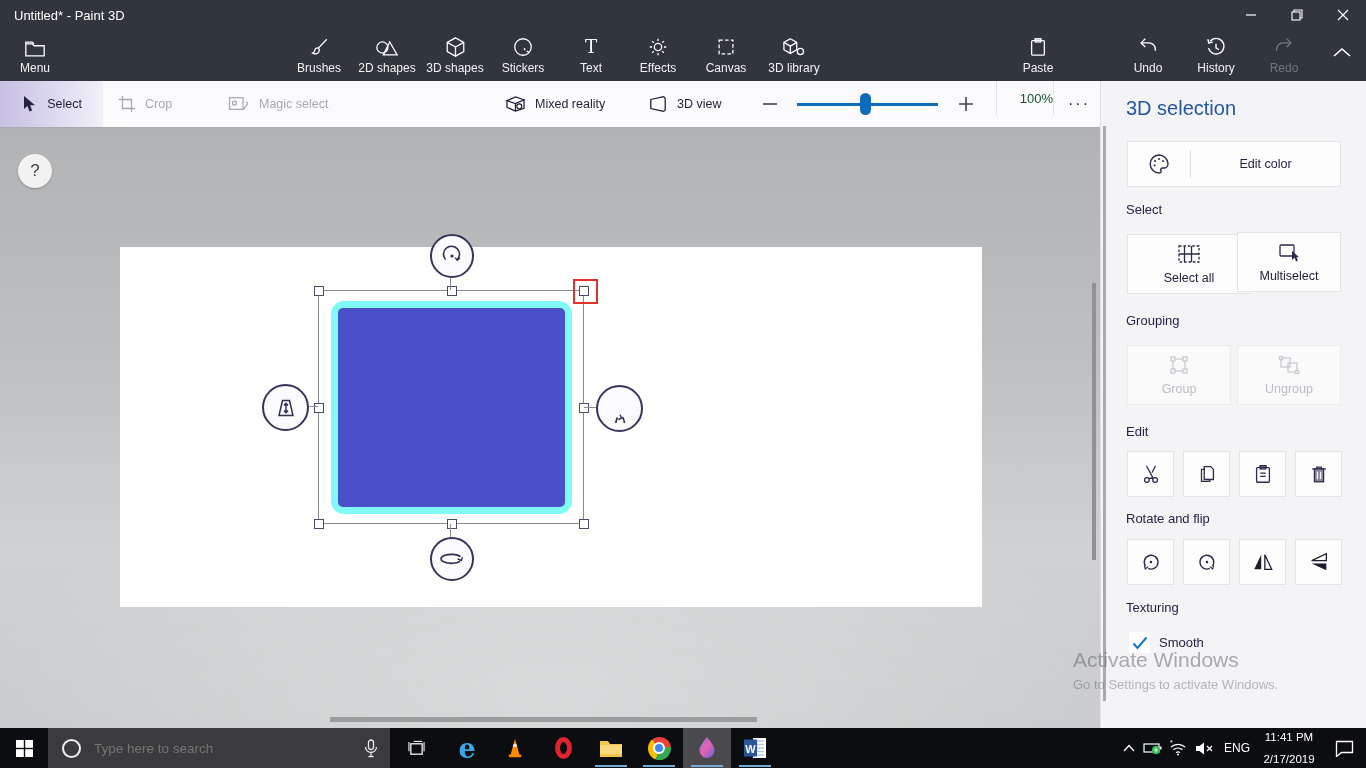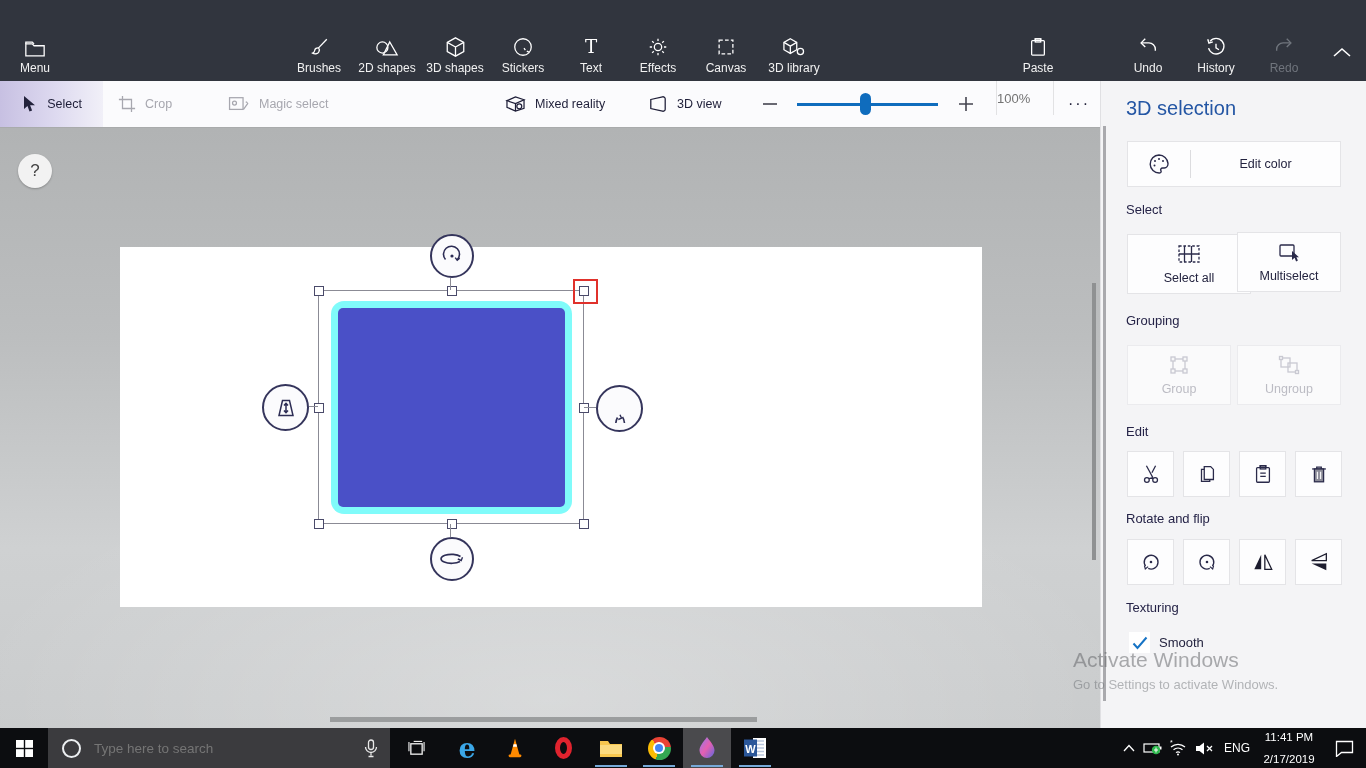--- a/index.html
+++ b/index.html
@@ -30,22 +30,22 @@
     background:linear-gradient(90deg,#c7c0e2 0%,#dedaf0 55%,#f1f0f8 100%); }
   #rb-crop { left:118px; }
   #rb-magic { left:228px; }
   #rb-mixed { left:505px; }
   #rb-3dview { left:648px; }
   #zoom-minus { left:756px; width:28px; top:0; height:46px; display:flex; align-items:center; justify-content:center; }
   #zoom-slider { left:797px; width:141px; top:0; height:46px; position:absolute; }
   #zoom-track { position:absolute; left:0; top:22px; width:141px; height:2.5px; background:#0f6cbd; }
   #zoom-thumb { position:absolute; left:63px; top:12px; width:11px; height:22px; border-radius:6px; background:#0f6cbd; }
   #zoom-plus { left:952px; width:28px; top:0; height:46px; display:flex; align-items:center; justify-content:center; }
-  #zoom-box { left:996px; width:58px; top:0; height:34px; display:flex; align-items:center; justify-content:flex-start;
-    border-left:1px solid #e2e2e4; border-right:1px solid #e2e2e4; font-size:13px; color:#737373; }
+  #zoom-box { left:996px; width:58px; top:0; height:34px; display:flex; align-items:center; justify-content:flex-end;
+    border-left:1px solid #e2e2e4; border-right:1px solid #e2e2e4; font-size:13px; color:#14532d; }
   #rb-more { left:1058px; width:42px; top:0; height:46px; display:flex; align-items:center; justify-content:center;
     font-size:16px; letter-spacing:2px; color:#23233c; }
 
   
   #workspace { position:absolute; left:0; top:128px; width:1100px; height:600px;
     background:
       radial-gradient(ellipse 900px 380px at 50% 95%, rgba(255,255,255,0.28), rgba(255,255,255,0) 65%),
       linear-gradient(180deg,#b1b3b4 0%,#bcbebf 35%,#cfd1d2 70%,#c9cbcc 100%); }
   #canvas-sheet { position:absolute; left:120px; top:119px; width:862px; height:360px; background:#ffffff; }
   #help-btn { position:absolute; left:18px; top:26px; width:34px; height:34px; border-radius:50%;
@@ -100,20 +100,39 @@
   .app-ic { width:48px; }
   .underline { position:absolute; bottom:1px; left:8px; width:32px; height:2px; background:#76a9d8; }
   #tk-paint3d { background:#4a4a4d; }
   .tray-txt { color:#ffffff; font-size:12px; }
   #tk-clock { flex-direction:column; gap:8px; line-height:14px; font-size:11.5px; color:#fff; }
 </style>
 </head>
 <body>
 
 <div id="chrome">
+  <div id="titlebar">
+    <div id="title-text">Untitled* - Paint 3D</div>
+    <div class="wctl" style="left:1228px">
+      <svg width="12" height="12" viewBox="0 0 12 12">
+          <line x1="1" y1="6" x2="11" y2="6" stroke="#fff" stroke-width="1.2"></line>
+        </svg>
+    </div>
+    <div class="wctl" style="left:1274px">
+      <svg width="12" height="12" viewBox="0 0 12 12" fill="none" stroke="#fff" stroke-width="1.1">
+        <rect x="1" y="3" width="8" height="8"></rect>
+          <path d="M3 3V1h8v8h-2"></path>
+        </svg>
+    </div>
+    <div class="wctl" style="left:1320px">
+      <svg width="12" height="12" viewBox="0 0 12 12">
+          <path d="M1 1l10 10M11 1L1 11" stroke="#fff" stroke-width="1.2"></path>
+        </svg>
+    </div>
+  </div>
 
   <div class="tb-item" id="menu-item">
     <span class="ic">
       <svg width="22" height="19" viewBox="0 0 24 20" fill="none" stroke="#fff" stroke-width="1.4">
         <path d="M2 5h7l2 2h11v11H2z"></path>
           <path d="M2 5V3h7l2 2"></path>
         </svg>
     </span>
     <span>Menu</span>
   </div>

